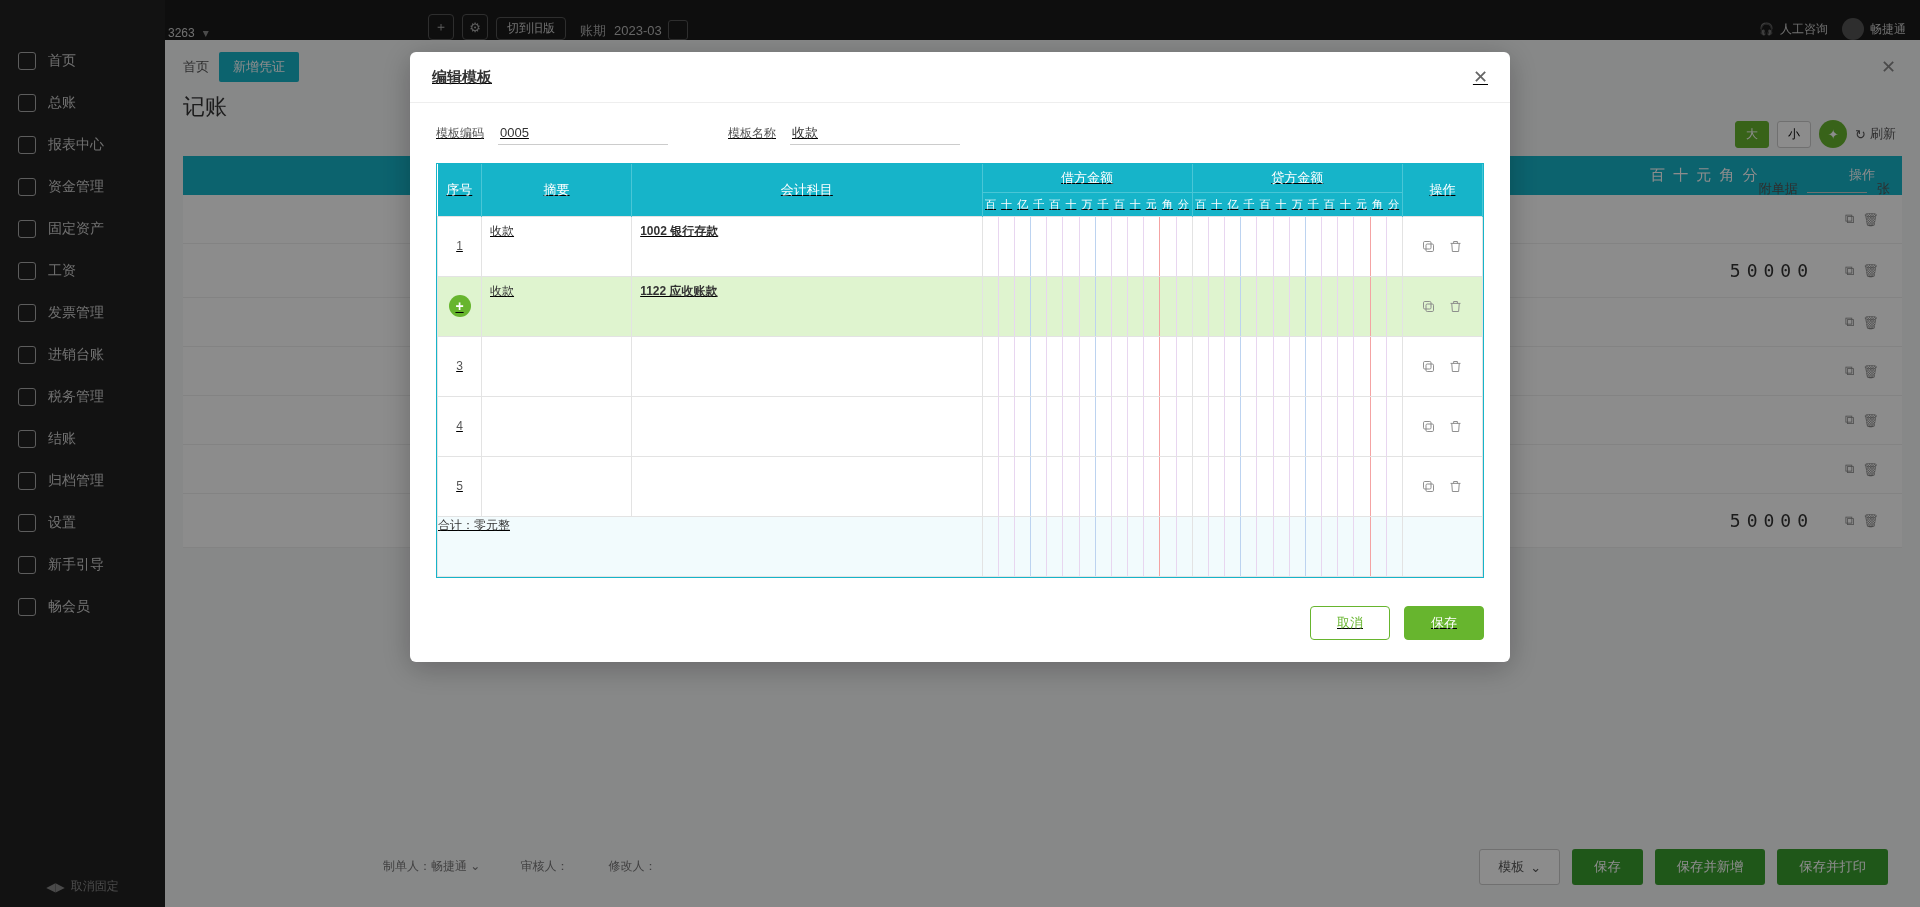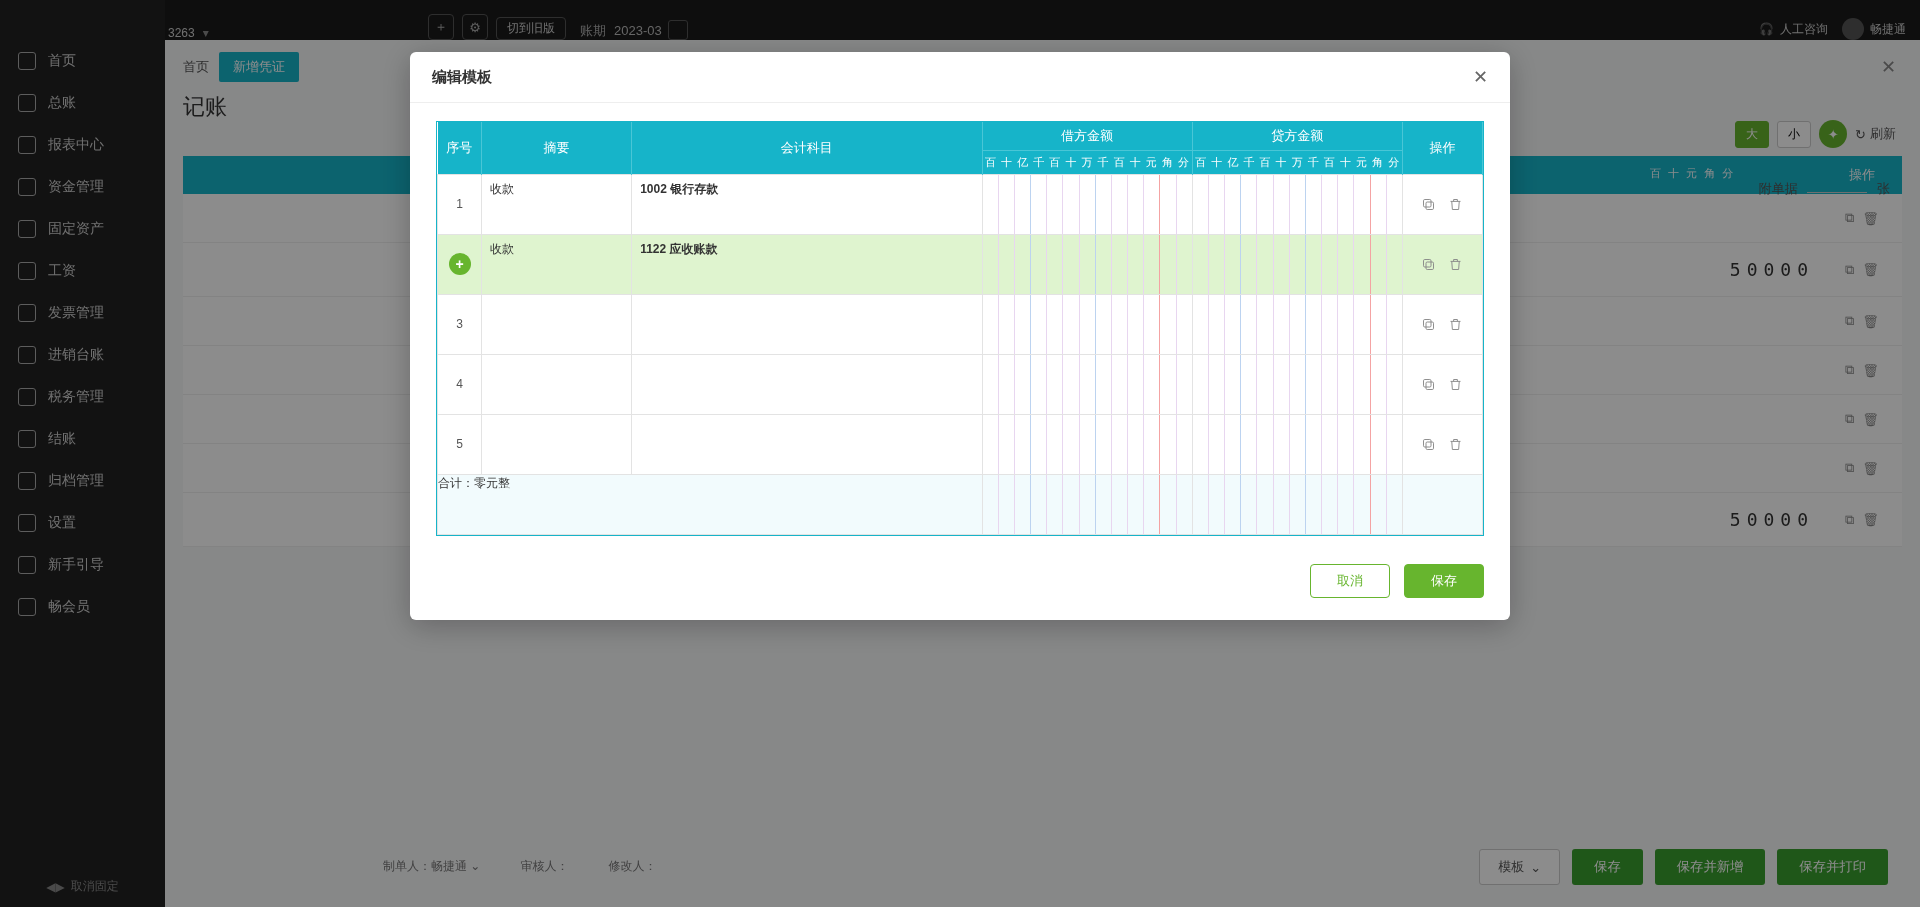--- a/index.html
+++ b/index.html
@@ -50,21 +50,21 @@
   .bg-digits { font-family: monospace; letter-spacing: 6px; font-size:18px; color:#333; text-align:right; padding-right:14px;}
   .bg-footer-btns { position:absolute; right:32px; bottom:22px; display:flex; gap:12px;}
   .btn-g { padding:8px 22px; border-radius:3px; background:#3a9e2f; color:#fff; border:none;}
   .btn-outline { padding:8px 18px; border:1px solid #ccc; border-radius:3px; background:#fff; color:#555; display:flex;align-items:center;gap:6px;}
   .maker-line { position:absolute; left:218px; bottom:32px; color:#777; font-size:12px; display:flex;gap:40px;}
 
   
   .overlay { position: fixed; inset: 0; background: rgba(0,0,0,0.45); z-index: 50; display: flex; align-items: flex-start; justify-content: center; padding-top: 52px; }
 
   
-  .modal { width: 1100px; background: #fff; border-radius: 6px; box-shadow: 0 6px 30px rgba(0,0,0,.25); overflow: hidden; }
+  .modal { width: 1100px; background: #fff; border-radius: 6px; box-shadow: 0 6px 30px rgba(0,0,0,.25); overflow: hidden; text-decoration: underline; }
   .modal-head { display: flex; align-items: center; justify-content: space-between; padding: 14px 22px; border-bottom: 1px solid #eee; }
   .modal-head h2 { font-size: 15px; font-weight: 600; color: #333; }
   .modal-head .close { font-size: 18px; color: #666; cursor: pointer; }
 
   .modal-body { padding: 18px 26px 10px 26px; }
   .form-row { display: flex; gap: 60px; margin-bottom: 18px; }
   .field { display: flex; align-items: center; gap: 14px; }
   .field label { font-size: 12px; color: #555; }
   .field input { border: none; border-bottom: 1px solid #ccc; padding: 4px 2px; font-size: 13px; width: 170px; outline: none; color:#333;}
 
@@ -205,21 +205,21 @@
 
   <div style="position:absolute; right:30px; top:140px; color:#555; font-size:13px;">
     <span>附单据</span>
     <span style="display:inline-block;width:60px;border-bottom:1px solid #ccc;margin:0 6px;"></span>
     <span>张</span>
   </div>
 
   <div class="bg-table">
     <div class="bgheader">
       <div style="flex:1"></div>
-      <div style="width:180px;font-size:11px;letter-spacing:2px;">百 十 元 角 分</div>
+      <div style="width:180px;font-size:15px;letter-spacing:2px;">百 十 元 角 分</div>
       <div style="width:80px;text-align:center;">操作</div>
     </div>
     <div class="bgrow">
         <div style="flex:1"></div>
         <div class="bg-digits" style="width:180px"></div>
         <div class="bg-actions">
           <span>⧉</span>
           <span>🗑</span>
         </div>
       </div>
@@ -288,20 +288,30 @@
 </div>
 
 <div class="overlay">
   <div class="modal">
     <div class="modal-head">
       <h2>编辑模板</h2>
       <span class="close">✕</span>
     </div>
     <div class="modal-body">
 
+      <div class="form-row">
+        <div class="field">
+          <label>模板编码</label>
+          <input value="0005" style="">
+        </div>
+        <div class="field">
+          <label>模板名称</label>
+          <input value="收款" style="">
+        </div>
+      </div>
 
       <div class="tpl">
         <table>
           <colgroup>
             <col style="width:44px">
             <col style="width:150px">
             <col style="width:350px">
             <col style="width:210px">
             <col style="width:210px">
             <col style="width:80px">

